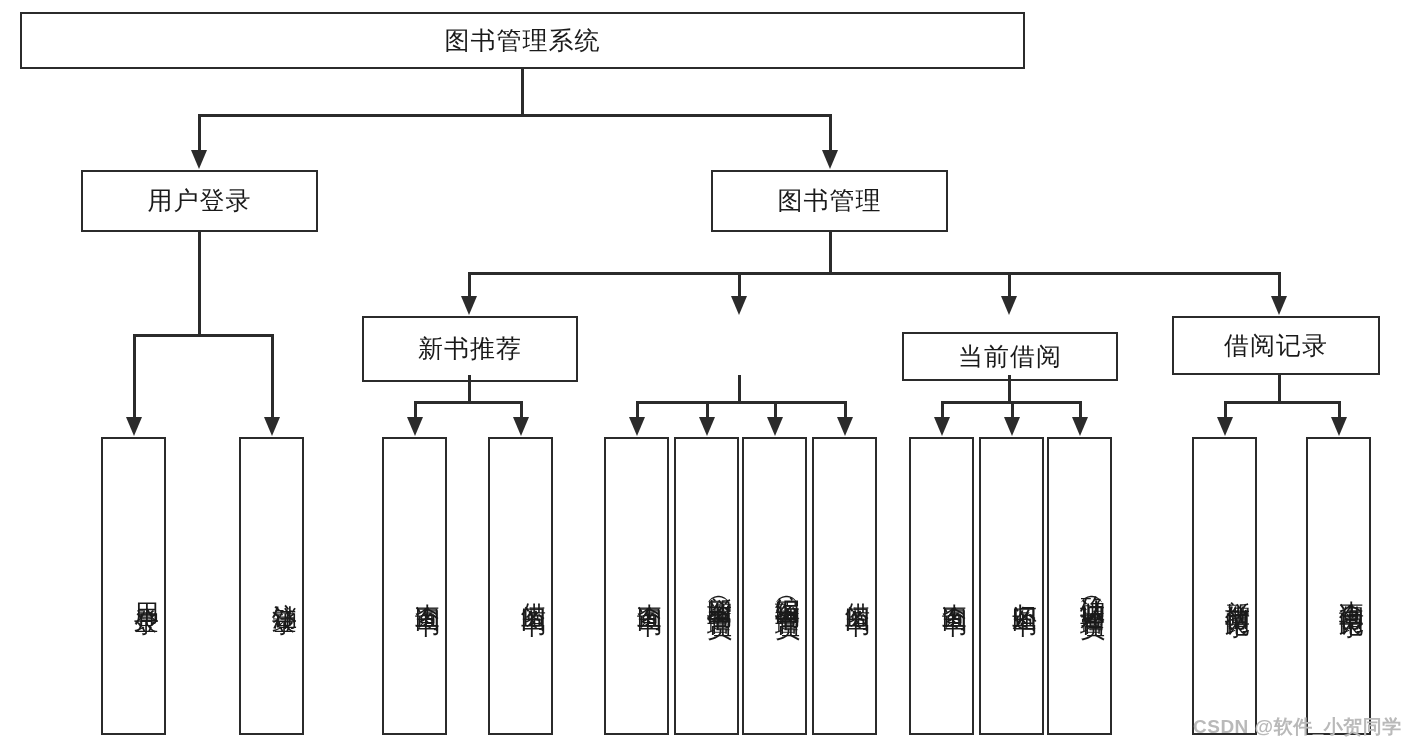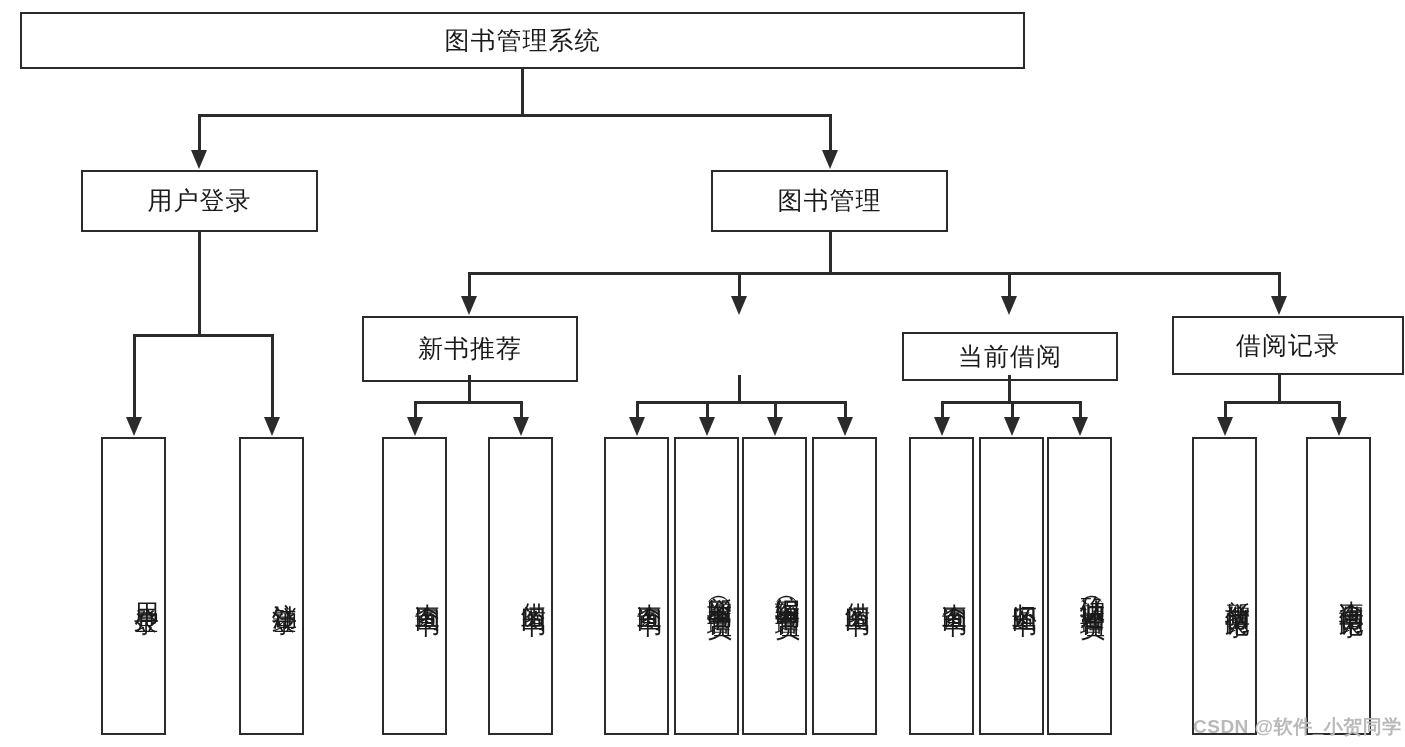--- a/index.html
+++ b/index.html
@@ -110,21 +110,21 @@
   <div class="arrow" style="left:1001px; top:296px;"></div>
   <div class="edge v" style="left:1278px; top:272px; width:2.5px; height:26px;"></div>
   <div class="arrow" style="left:1271px; top:296px;"></div>
 
   <div class="node horiz" style="left:362px; top:316px; width:216px; height:66px;">
     <span>新书推荐</span>
   </div>
   <div class="node horiz" style="left:902px; top:316px; width:216px; height:49px;margin-top:16px;">
     <span>当前借阅</span>
   </div>
-  <div class="node horiz" style="left:1172px; top:316px; width:232px; height:59px;">
+  <div class="node horiz" style="left:1172px; top:316px; width:208px; height:59px;">
     <span>借阅记录</span>
   </div>
 
   <div class="edge v" style="left:468px; top:375px; width:2.5px; height:28px;"></div>
   <div class="edge h" style="left:414px; top:401px; width:108px; height:2.5px;"></div>
   <div class="edge v" style="left:414px; top:401px; width:2.5px; height:18px;"></div>
   <div class="arrow" style="left:407px; top:417px;"></div>
   <div class="edge v" style="left:520px; top:401px; width:2.5px; height:18px;"></div>
   <div class="arrow" style="left:513px; top:417px;"></div>
 

